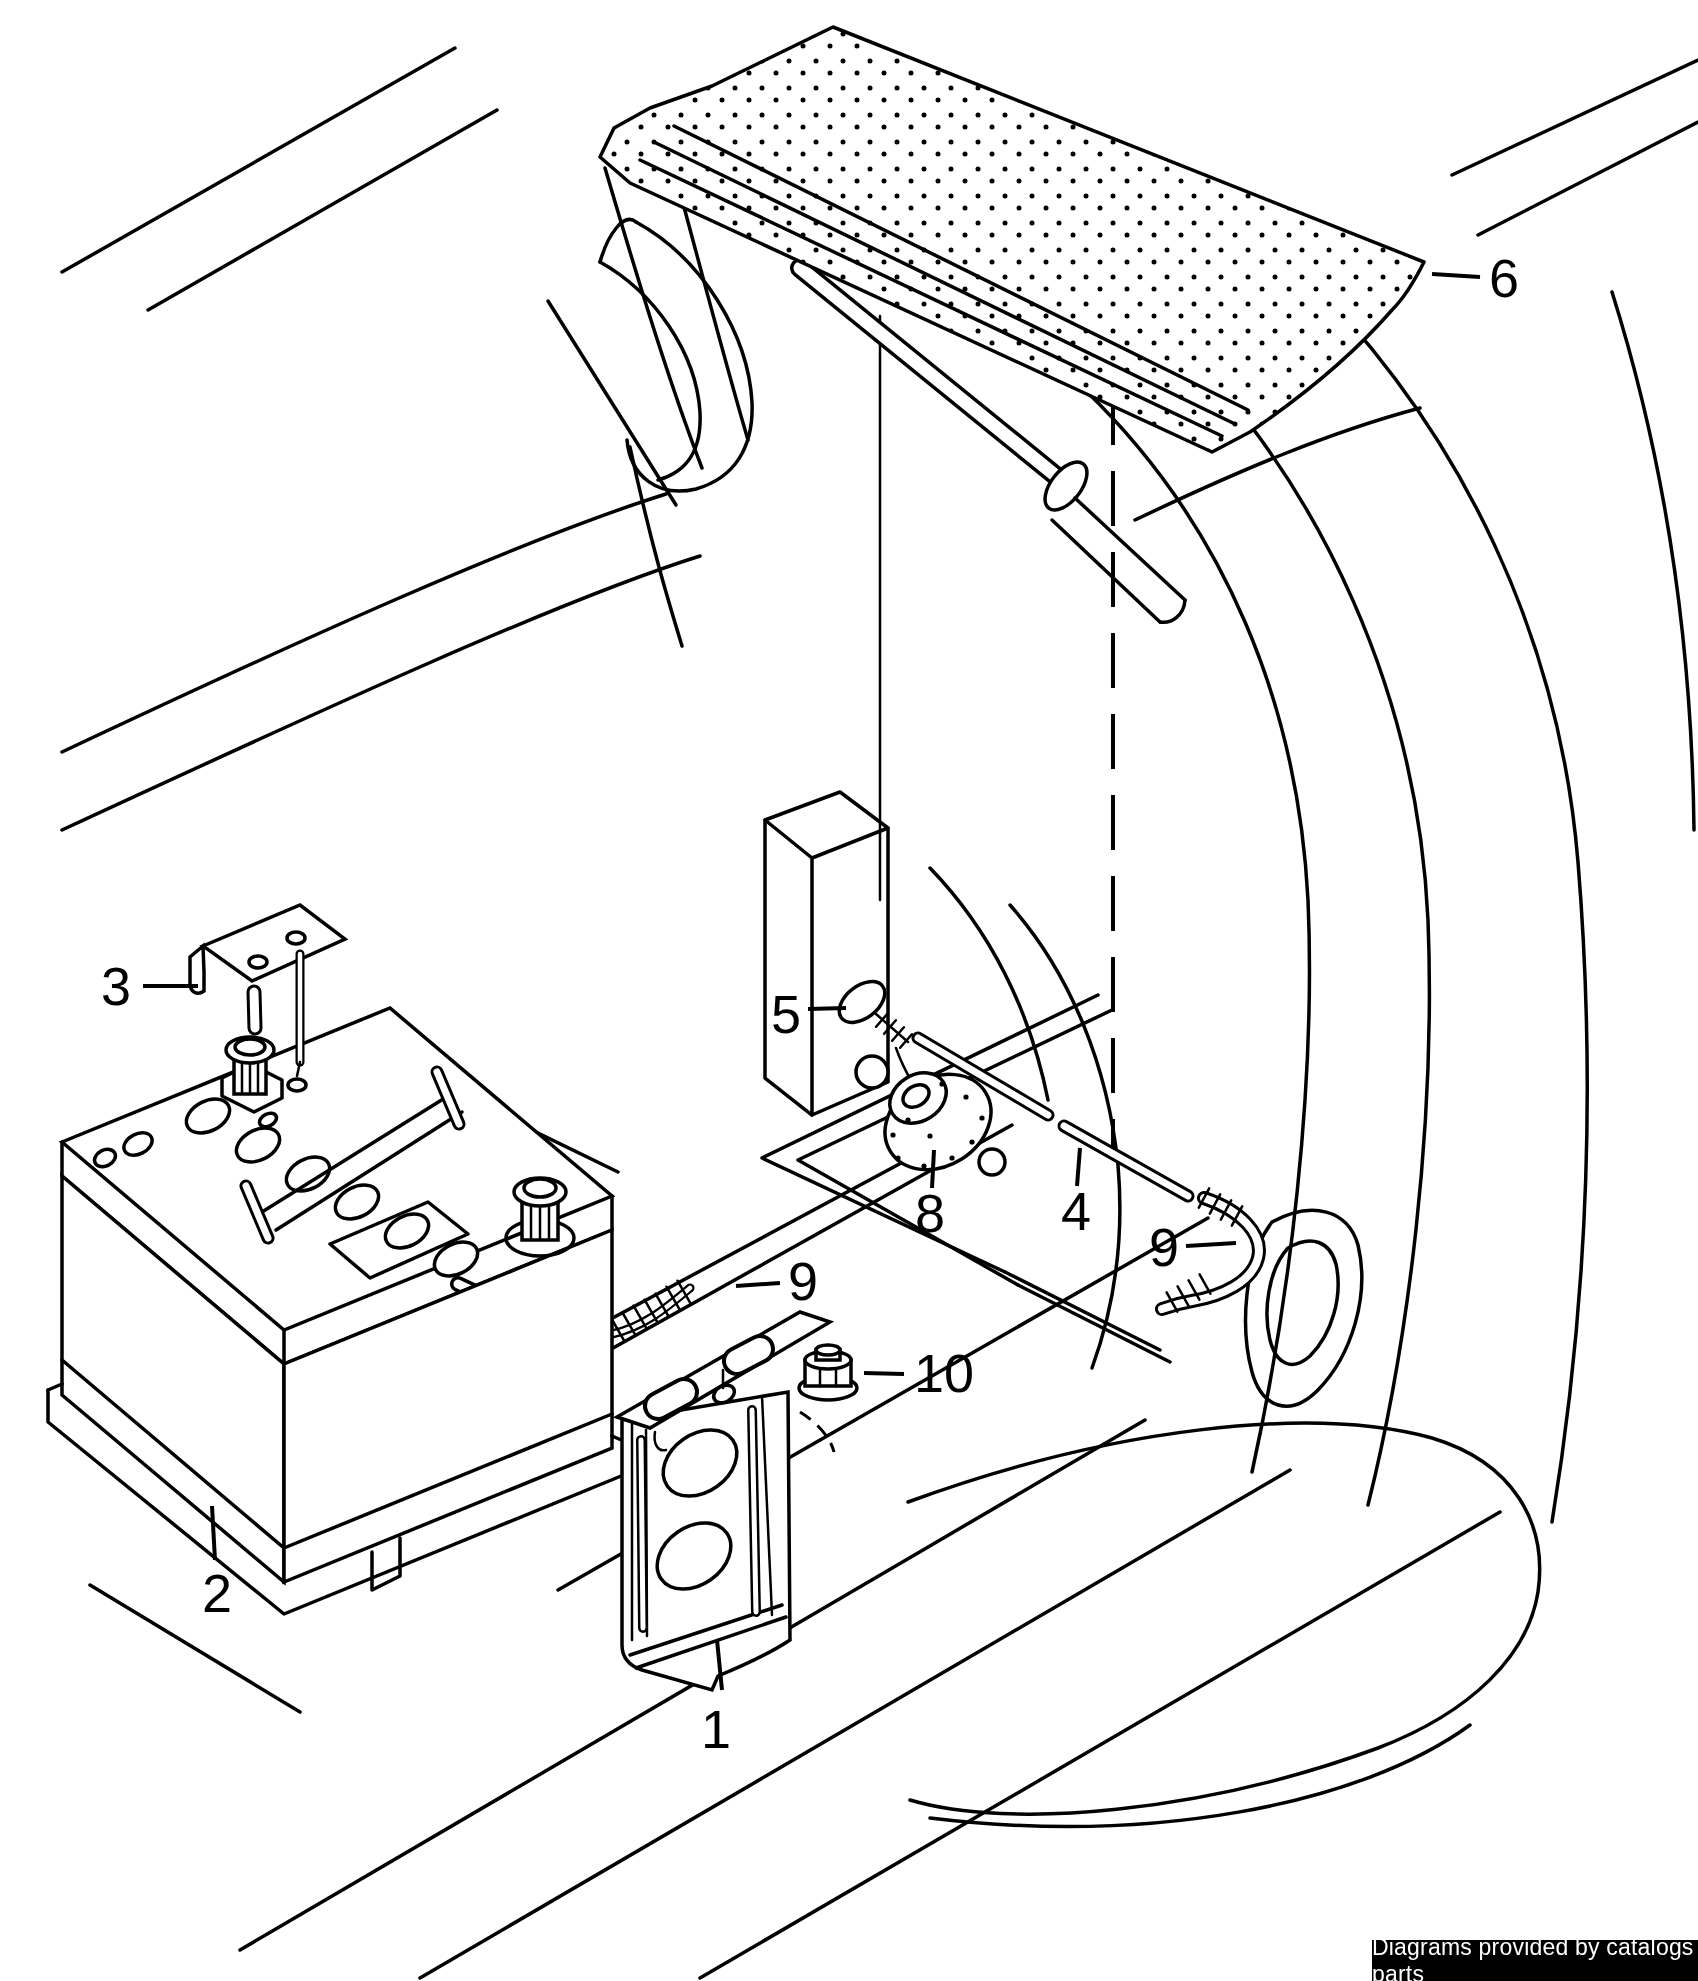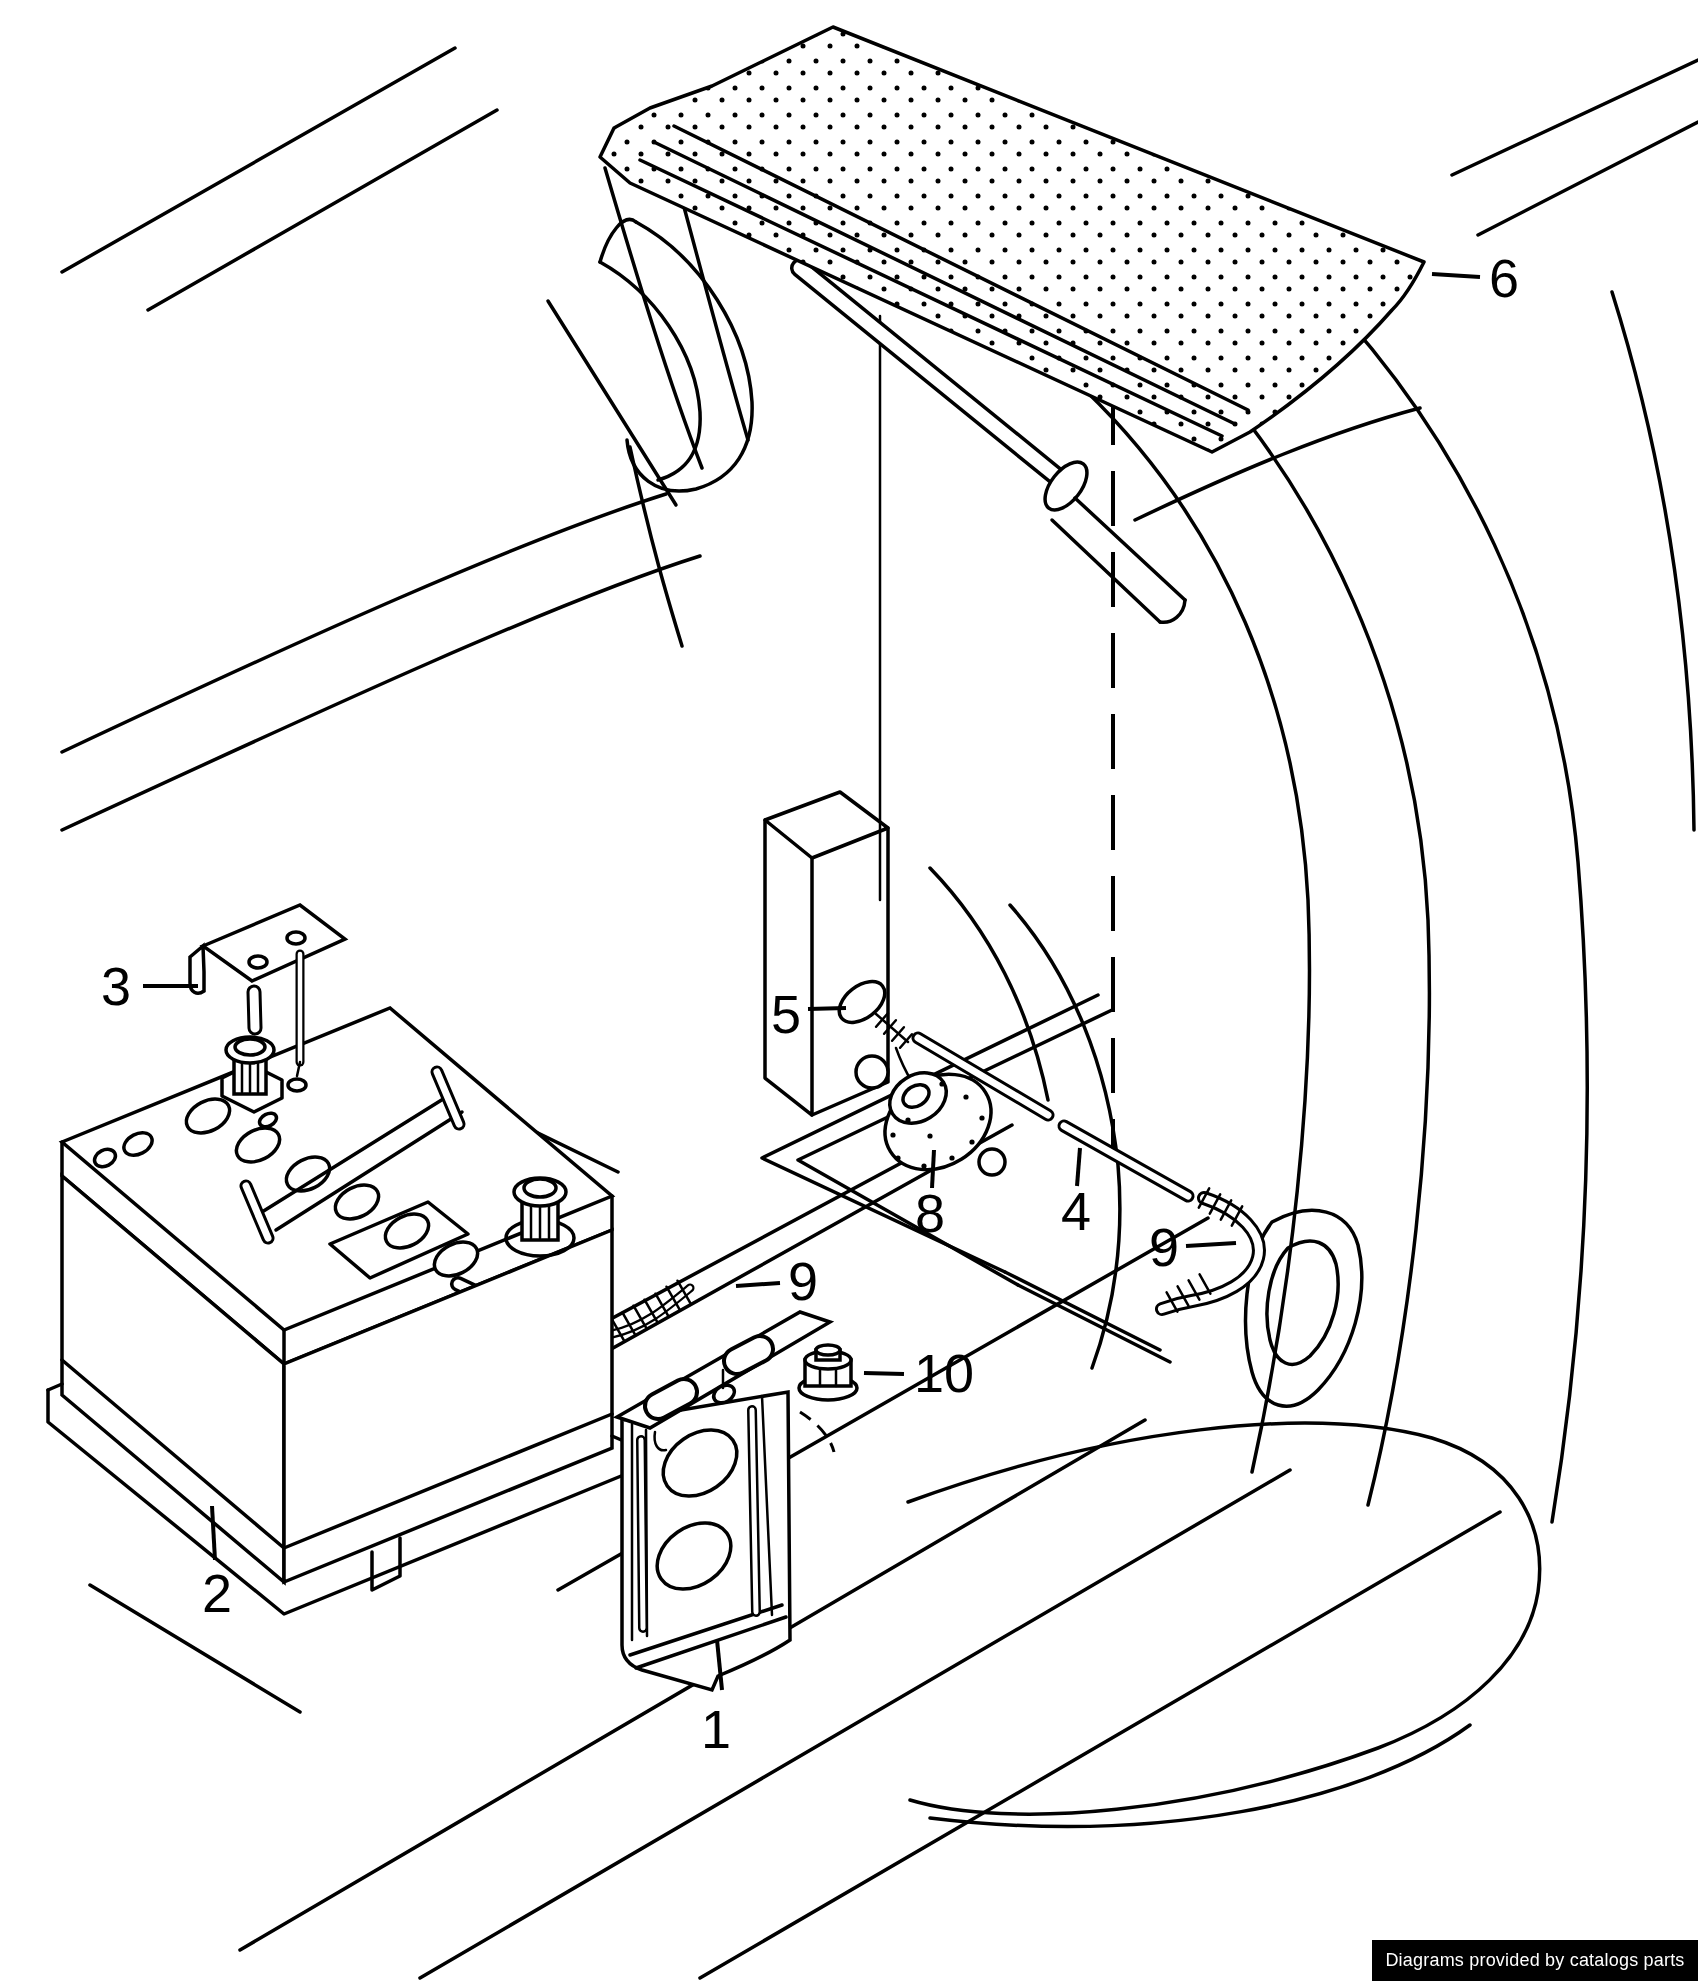--- a/index.html
+++ b/index.html
@@ -8,21 +8,21 @@
   svg{position:absolute;left:0;top:0;}
   .ln{fill:none;stroke:#000;stroke-width:3.5;stroke-linecap:round;stroke-linejoin:round;}
   .thin{stroke-width:2.5;}
   .to{fill:none;stroke:#000;stroke-linecap:round;stroke-linejoin:round;}
   .ti{fill:none;stroke:#fff;stroke-linecap:round;stroke-linejoin:round;}
   .lead{fill:none;stroke:#000;stroke-width:4;stroke-linecap:butt;}
   .lbl{font-family:"Liberation Sans",sans-serif;font-size:54px;fill:#000;text-anchor:middle;}
   .fillw{fill:#fff;stroke:#000;stroke-width:3.5;}
   .watermark{position:absolute;left:1372px;top:1940px;width:326px;height:41px;
              display:flex;align-items:center;justify-content:center;
-             font-size:18px;letter-spacing:0.2px;}
+             font-size:23px;letter-spacing:0.2px;}
 </style>
 </head>
 <body>
 
 <div class="stage">
 <svg width="1698" height="1981" viewBox="0 0 1698 1981">
 
   <defs>
     <pattern id="dots" width="27" height="27" patternUnits="userSpaceOnUse">
       <rect width="27" height="27" fill="#ffffff"></rect>

